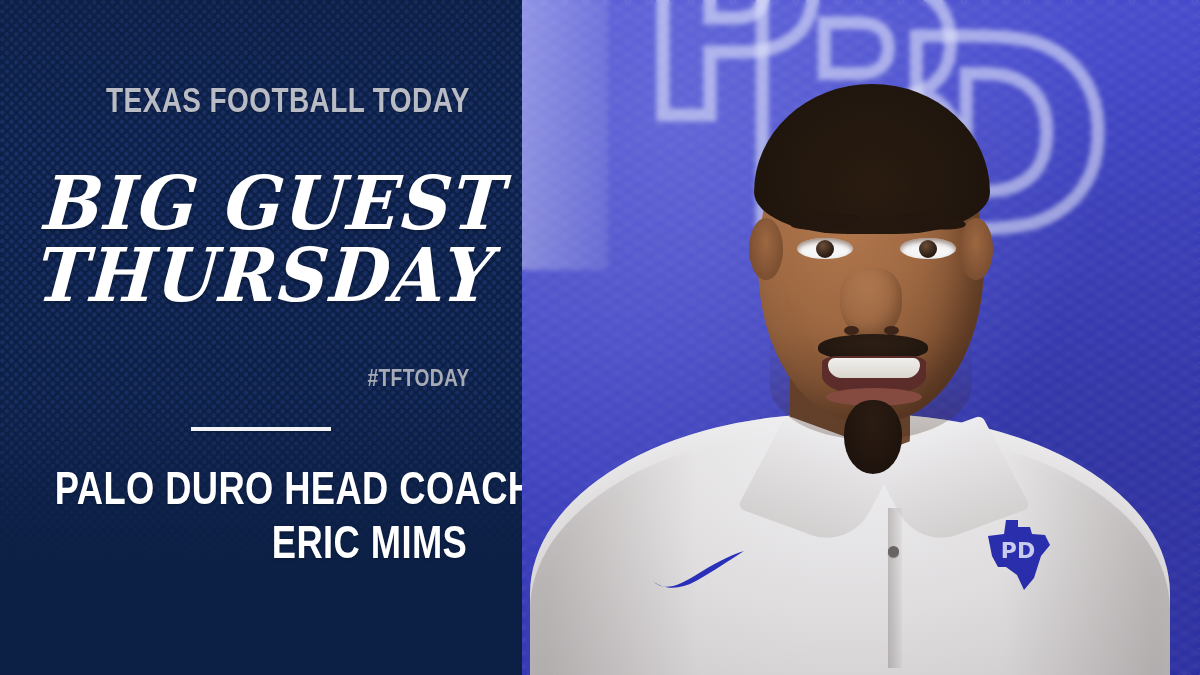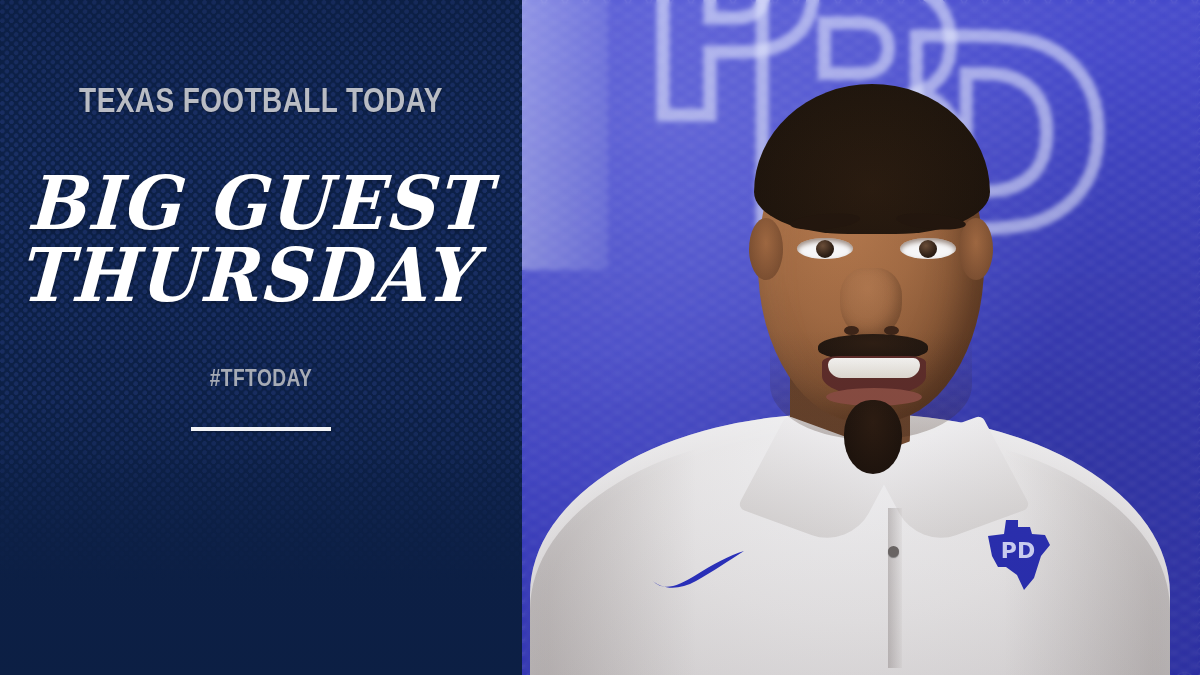--- a/index.html
+++ b/index.html
@@ -59,21 +59,21 @@
     position: absolute;
     inset: 0;
     background: linear-gradient(to bottom, rgba(10,26,60,.25) 0%, rgba(10,26,60,0) 22%, rgba(8,22,52,.20) 100%);
     pointer-events: none;
   }
 
   .panel-content {
     position: absolute;
     inset: 0;
     z-index: 2;
-    text-align: center;
+    text-align: right;
     padding-left: 48px;
   }
 
   
   .eyebrow {
     position: absolute;
     top: 82px;
     left: 0;
     right: 0;
     color: #b9bcc4;
@@ -507,16 +507,20 @@
 
       <div class="headline">
         <span class="hl-line l1">BIG GUEST</span>
         <span class="hl-line l2">THURSDAY</span>
       </div>
 
       <div class="hashtag">#TFTODAY</div>
 
       <div class="divider"></div>
 
+      <div class="guest-block">
+        <span class="g-line">PALO DURO HEAD COACH</span>
+        <span class="g-line">ERIC MIMS</span>
+      </div>
     </div>
   </div>
 
 </div>
 
 </body></html>

